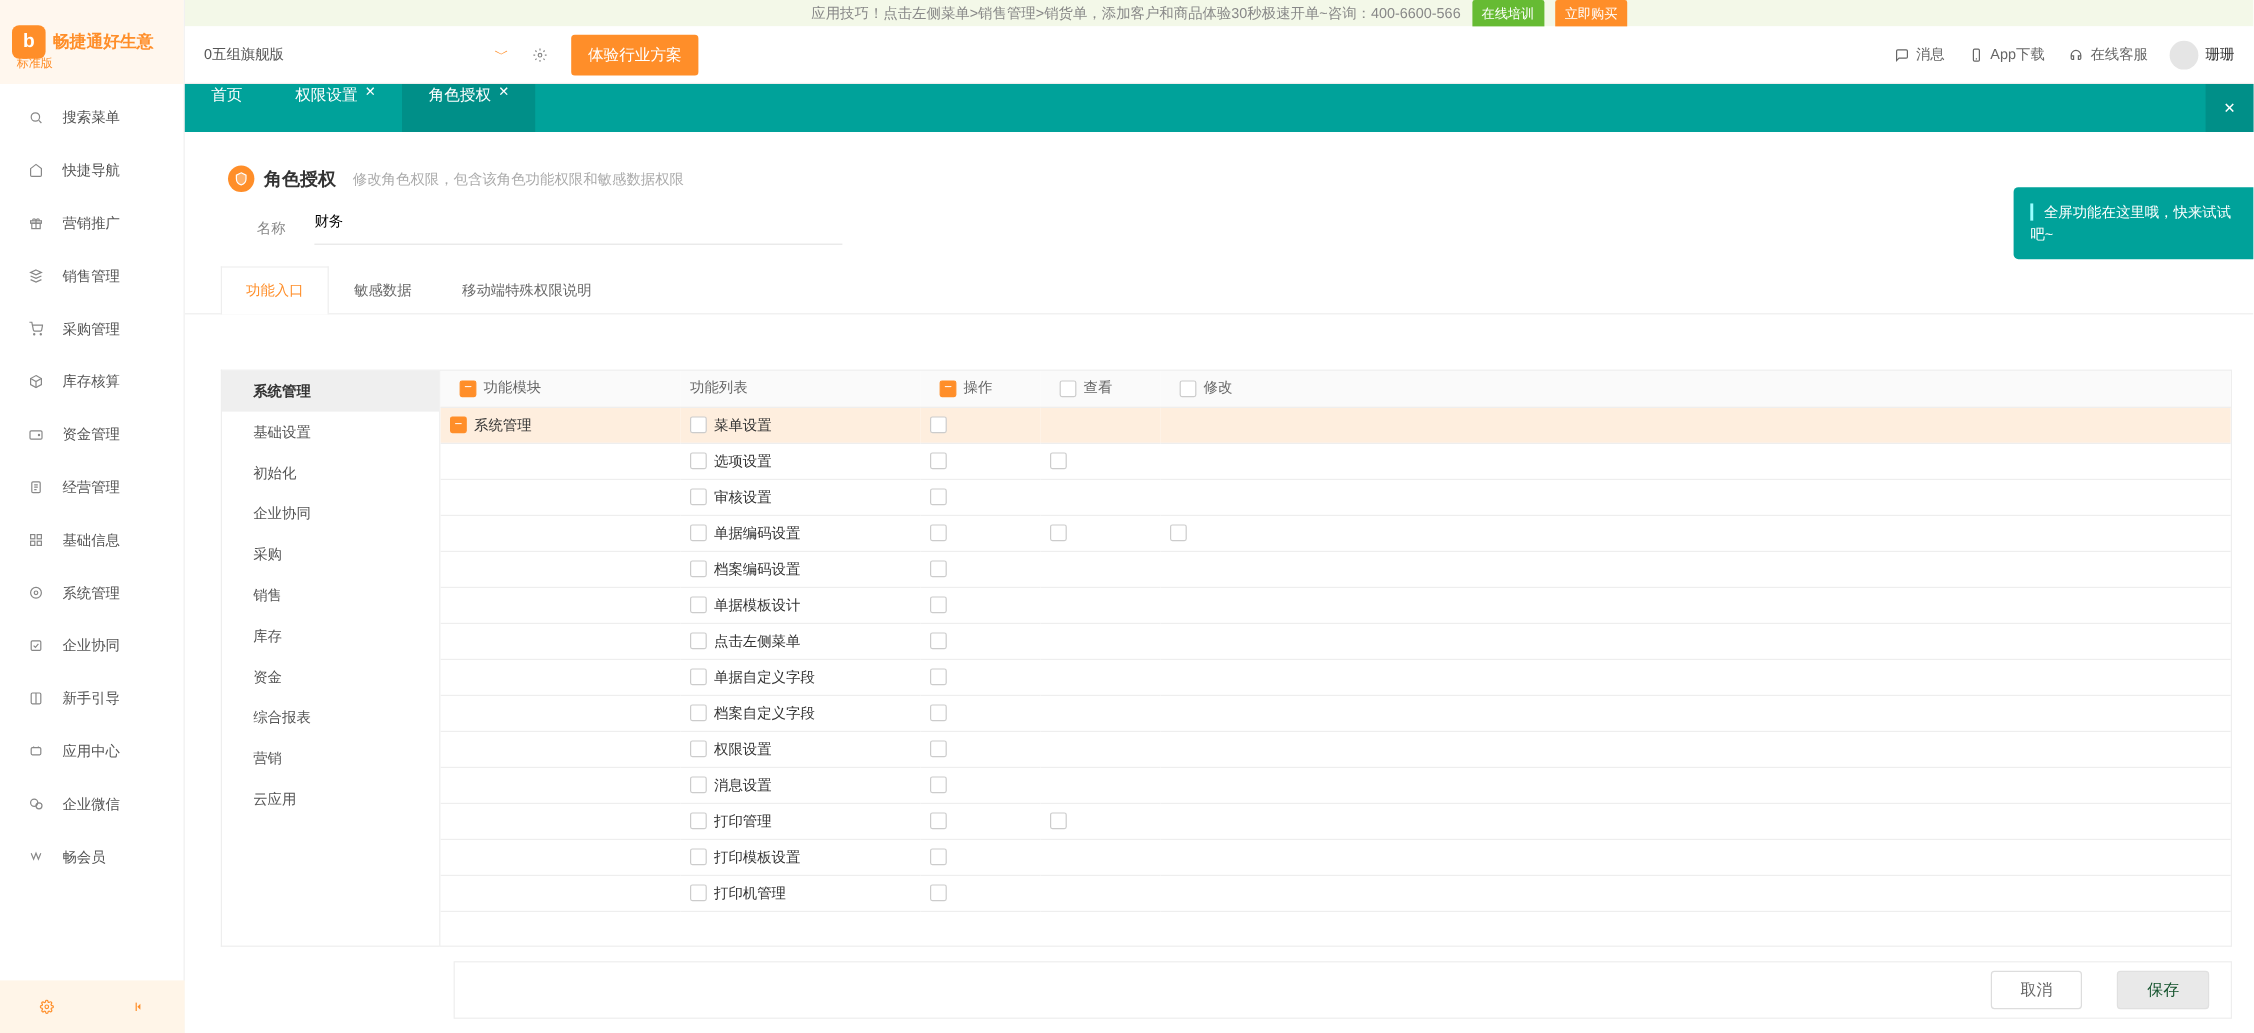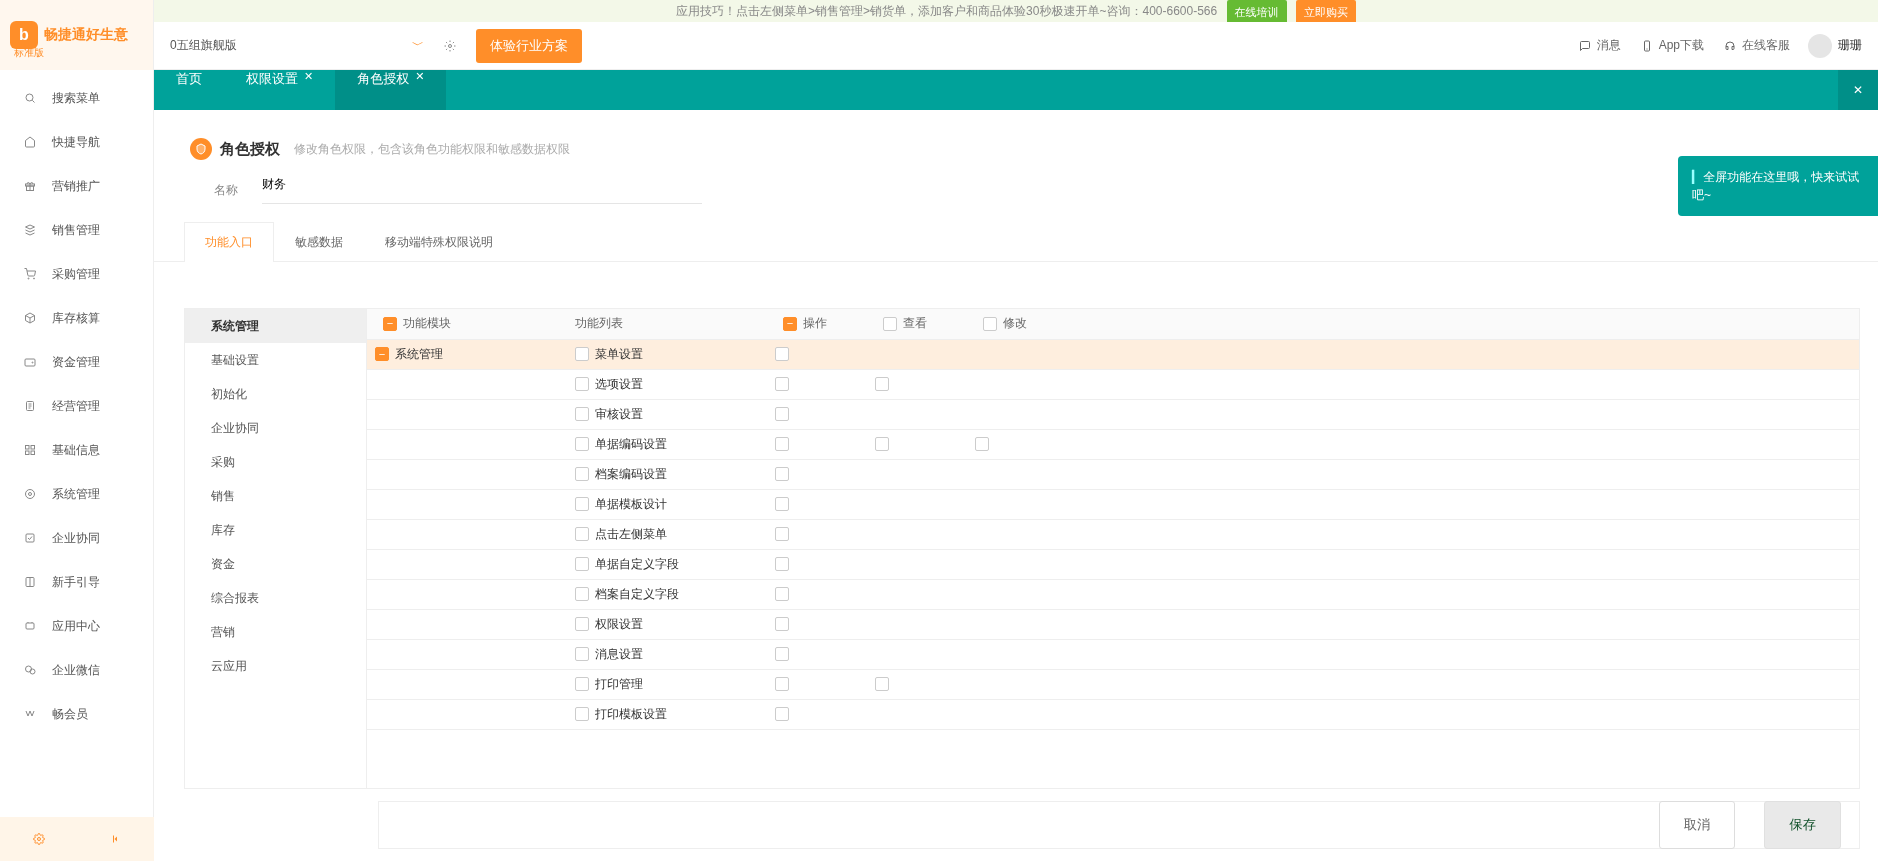--- a/index.html
+++ b/index.html
@@ -72,21 +72,21 @@
   .chk { width:14px; height:14px; border:1px solid #ccc; border-radius:2px; margin-right:6px; display:inline-flex; align-items:center; justify-content:center; background:#fff; cursor:pointer;}
   .chk.minus { background:#ff8e29; border-color:#ff8e29; color:#fff; font-size:11px; line-height:1;}
   tr.section-row td { background:#feeede; }
 
   
   .hint { position:absolute; right:0; top:156px; background:#00a29a; color:#fff; padding:12px 14px; font-size:12px; border-radius:4px 0 0 4px; max-width:200px; line-height:1.5; }
   .hint::before{content:"▎"; color:#9ff; margin-right:2px;}
 
   
   .footer { position:absolute; left:224px; right:18px; bottom:12px; height:48px; border:1px solid #eee; background:#fff; display:flex; align-items:center; justify-content:flex-end; padding:0 18px; gap:12px;}
-  .btn { height:48px; padding:0 24px; border-radius:3px; border:1px solid #ddd; background:#fff; color:#666; cursor:pointer;}
+  .btn { height:32px; padding:0 24px; border-radius:3px; border:1px solid #ddd; background:#fff; color:#666; cursor:pointer;}
   .btn.primary { background:#e9e9e9; color:#14532d; border-color:#e0e0e0; cursor:not-allowed;margin-left:17px;}
 
   
   .grid-wrap::-webkit-scrollbar{width:10px;} .grid-wrap::-webkit-scrollbar-thumb{background:#ccc;border-radius:5px;}
 
   svg{width:1em;height:1em;}
 </style>
 </head>
 <body>
 
@@ -609,20 +609,36 @@
                 </div>
               </td>
               <td>
                 <div class="cell">
                   <span class="chk"></span>
                 </div>
               </td>
               <td></td>
               <td></td>
             </tr>
+            <tr>
+              <td></td>
+              <td>
+                <div class="cell">
+                  <span class="chk"></span>
+                  <span>打印机管理</span>
+                </div>
+              </td>
+              <td>
+                <div class="cell">
+                  <span class="chk"></span>
+                </div>
+              </td>
+              <td></td>
+              <td></td>
+            </tr>
           </tbody>
       </table>
     </div>
   </div>
 
   <div class="footer">
     <button class="btn">取消</button>
     <button class="btn primary">保存</button>
   </div>
 </div>

